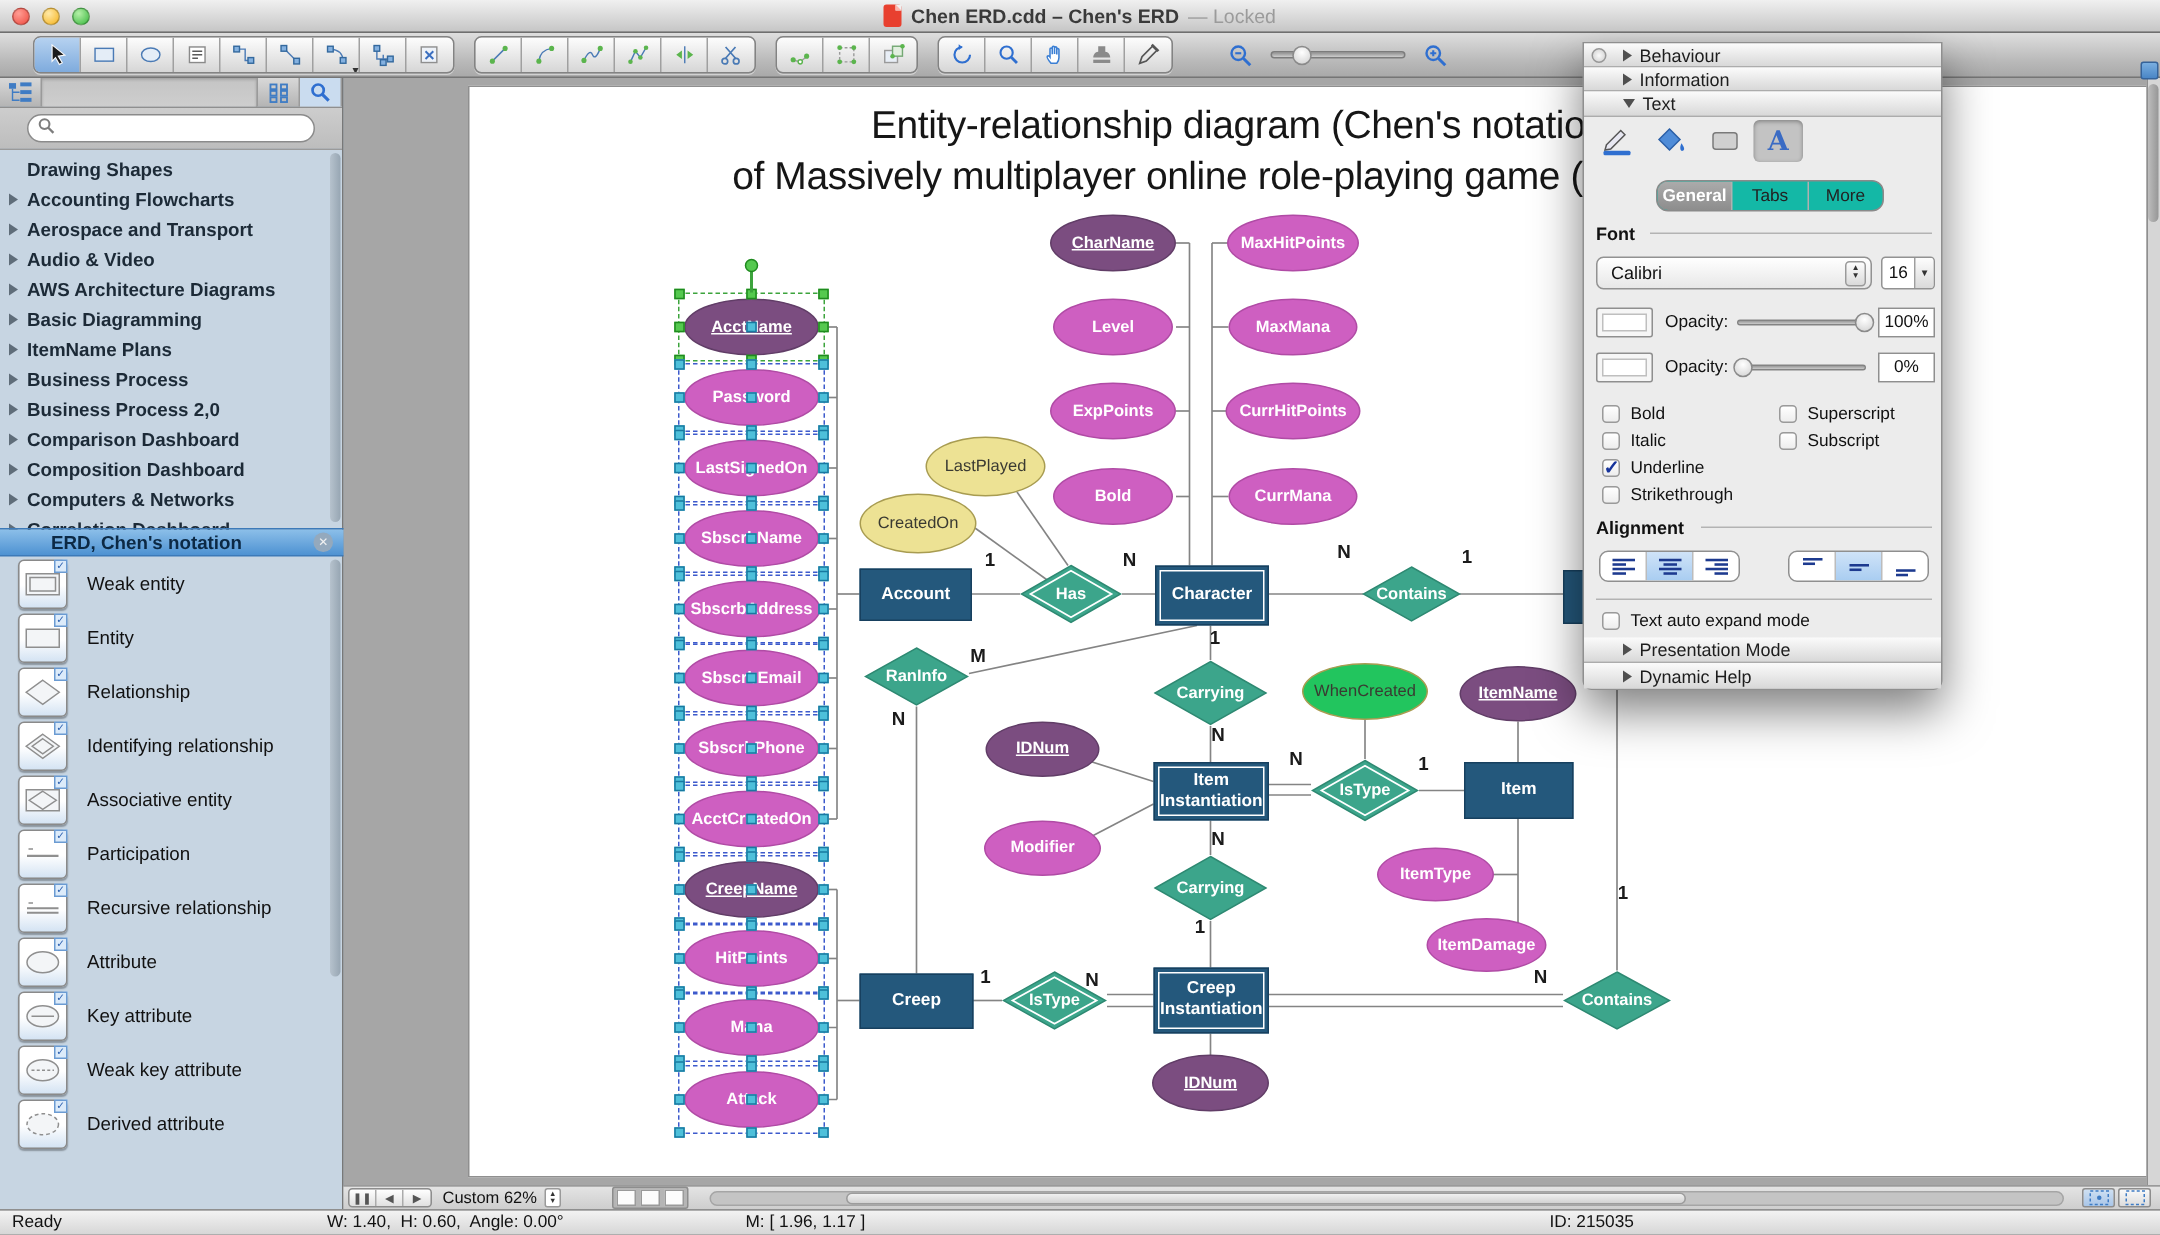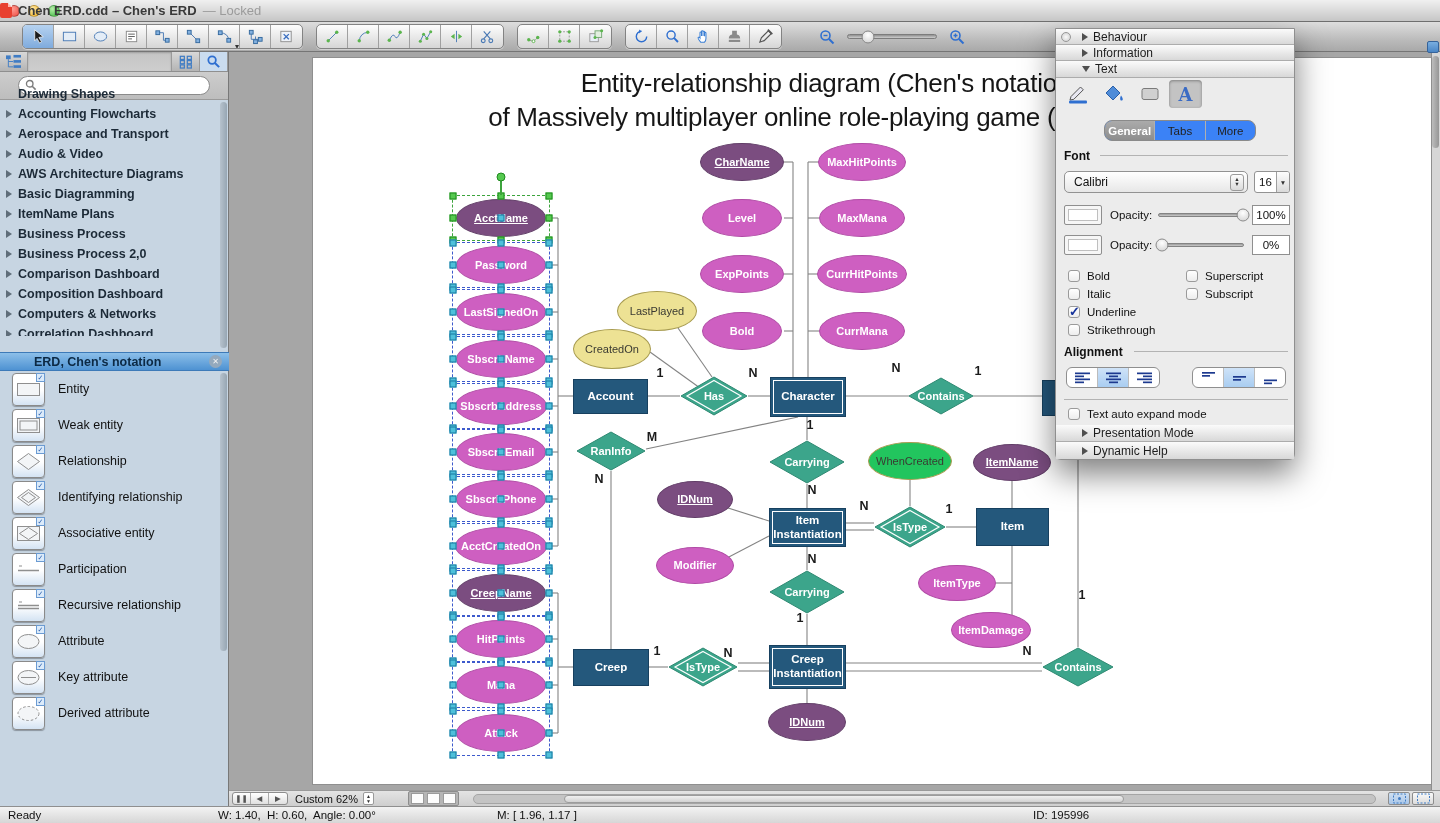--- a/index.html
+++ b/index.html
@@ -4,21 +4,21 @@
 <style>
 *{margin:0;padding:0;box-sizing:border-box}
 body{font-family:"Liberation Sans",sans-serif;background:#555}
 #app{position:relative;width:1440px;height:823px;overflow:hidden;background:#a6a6a6}
 
 #titlebar{position:absolute;left:0;top:0;width:1440px;height:22px;background:linear-gradient(#f0f0f0,#c6c6c6);border-bottom:1px solid #6f6f6f;display:flex;align-items:center;z-index:30}
 .light{width:12px;height:12px;border-radius:50%;margin-left:8px;border:1px solid rgba(0,0,0,.25)}
 .light.red{background:radial-gradient(circle at 35% 30%,#ff9d94,#ee4b40)}
 .light.yellow{background:radial-gradient(circle at 35% 30%,#ffe9a8,#f5b31e)}
 .light.green{background:radial-gradient(circle at 35% 30%,#b5f0a8,#39b83e)}
-#title-center{position:absolute;left:0;right:0;display:flex;justify-content:flex-start;align-items:center;gap:6px;font-size:13px;font-weight:700;color:#3a3a3a}
+#title-center{position:absolute;left:0;right:0;display:flex;justify-content:center;align-items:center;gap:6px;font-size:13px;font-weight:700;color:#3a3a3a}
 .doc-icon{width:12px;height:15px;background:#e8402f;border-radius:2px;position:relative}
 .doc-icon:after{content:"";position:absolute;right:0;top:0;border-top:4px solid #f0f0f0;border-left:4px solid #ffb3aa}
 .locked{color:#9b9b9b;font-weight:400}
 
 #toolbar{position:absolute;left:0;top:22px;width:1440px;height:30px;background:linear-gradient(#dedede,#b9b9b9 65%,#a9a9a9);border-bottom:1px solid #757575;display:flex;align-items:center;z-index:15}
 #tool-groups{display:flex;gap:13px;margin-left:22px;align-items:center}
 .tgroup{display:flex;border:1px solid #838383;border-radius:5px;background:linear-gradient(#fdfdfd,#d6d6d6);overflow:hidden;box-shadow:0 1px 0 rgba(255,255,255,.45)}
 .tbtn{width:31px;height:23px;display:flex;align-items:center;justify-content:center;border-right:1px solid #a0a0a0;position:relative}
 .tbtn:last-child{border-right:none}
 .tbtn.active{background:linear-gradient(#b6d2f0,#7fabdd)}
@@ -29,21 +29,21 @@
 #panel-toggle{position:absolute;left:1427px;top:41px;width:12px;height:12px;background:linear-gradient(#79aee0,#4a86c6);border:1px solid #35639a;border-radius:2px;z-index:16}
 
 #sidebar{position:absolute;left:0;top:52px;width:229px;height:754px;background:#c7d5e2;border-right:1px solid #787878;z-index:10}
 #side-tabs{height:20px;background:linear-gradient(#d8d8d8,#b4b4b4);border-bottom:1px solid #8f8f8f;display:flex;align-items:stretch}
 .sidetab-btn{width:28px;display:flex;align-items:center;justify-content:center;border-right:1px solid #9a9a9a}
 .sidetab-spacer{flex:1;background:linear-gradient(#c4c4c4,#cecece);border-right:1px solid #9a9a9a;box-shadow:inset 0 1px 2px rgba(0,0,0,.2)}
 .sidetab-btn.hl{background:#cadcef}
 #side-search{height:28px;display:flex;align-items:center;justify-content:center;background:linear-gradient(#cdcdcd,#bdbdbd);border-bottom:1px solid #9a9a9a}
 .search-pill{width:192px;height:19px;border-radius:10px;background:#fff;border:1px solid #8b8b8b;display:flex;align-items:center;padding-left:6px;gap:4px}
 .search-input{border:none;outline:none;flex:1;font-size:11px;background:transparent;min-width:0}
-#library-list{position:absolute;left:0;top:32px;width:221px;height:252px;overflow:hidden}
+#library-list{position:absolute;left:0;top:51px;width:221px;height:252px;overflow:hidden}
 .librow{height:20px;display:flex;align-items:center;padding-left:6px;gap:6px}
 .tri{width:0;height:0;border-left:6px solid #5f6d79;border-top:4px solid transparent;border-bottom:4px solid transparent;flex:0 0 auto}
 .tri.hide{visibility:hidden}
 .liblabel{font-size:12.5px;font-weight:700;color:#1c2a37;white-space:nowrap}
 #active-lib{position:absolute;left:0;top:300px;width:229px;height:19px;background:linear-gradient(#8cbfe9,#4e92d2);border-top:1px solid #3d7ab8;border-bottom:1px solid #3d7ab8;display:flex;align-items:center;justify-content:space-between;padding:0 7px 0 34px}
 #active-lib .liblabel{color:#0c2944}
 .close-dot{width:13px;height:13px;border-radius:50%;background:#94a9bd;color:#f2f2f2;font-size:8px;display:flex;align-items:center;justify-content:center}
 #shape-list{position:absolute;left:0;top:319px;width:221px;height:435px;overflow:hidden}
 .shaperow{height:36px;display:flex;align-items:center;padding-left:12px;gap:13px}
 .thumb{width:33px;height:33px;background:linear-gradient(#ffffff 52%,#d4e3f3);border:1px solid #8a8a8a;border-radius:4px;position:relative;display:flex;align-items:center;justify-content:center;box-shadow:0 1px 1px rgba(0,0,0,.3);flex:0 0 auto}
@@ -75,21 +75,21 @@
 #right-panel{position:absolute;left:1055px;top:28px;width:240px;height:432px;background:#ececec;border:1px solid #8f8f8f;border-radius:0 0 6px 6px;box-shadow:0 14px 32px rgba(0,0,0,.5);z-index:20;font-size:11.5px;color:#111}
 .psection{position:absolute;left:0;width:238px;height:16px;background:linear-gradient(#fbfbfb,#d8d8d8);border-bottom:1px solid #acacac;display:flex;align-items:center;padding-left:26px;gap:5px}
 .ptri{width:0;height:0;border-left:6px solid #4f4f4f;border-top:4px solid transparent;border-bottom:4px solid transparent}
 .ptri.down{border-left:4px solid transparent;border-right:4px solid transparent;border-top:6px solid #4f4f4f;border-bottom:none}
 .psec-label{font-weight:400;font-size:12px;color:#1d1d1d}
 #panel-dot{position:absolute;left:5px;top:3px;width:10px;height:10px;border-radius:50%;background:radial-gradient(#fafafa,#cdcdcd);border:1px solid #979797;z-index:2}
 #style-icons{position:absolute;left:5px;top:51px;height:29px;display:flex;gap:3px}
 .picon{width:33px;height:28px;display:flex;align-items:center;justify-content:center;border-radius:4px}
 .picon.active{background:#c3c3c3;box-shadow:inset 0 1px 3px rgba(0,0,0,.35)}
 .bigA{font-family:"DejaVu Serif",serif;font-weight:700;color:#3a6bc4;font-size:18px}
-#ptabs{position:absolute;left:48px;top:91px;width:152px;height:21px;border:1px solid #8a8a8a;border-radius:8px;display:flex;overflow:hidden;background:#3b82f6}
+#ptabs{position:absolute;left:48px;top:91px;width:152px;height:21px;border:1px solid #8a8a8a;border-radius:8px;display:flex;overflow:hidden;background:#14b8a6}
 .ptab{flex:1;display:flex;align-items:center;justify-content:center;font-size:11.5px;border-right:1px solid #b0b0b0;color:#222}
 .ptab:last-child{border-right:none}
 .ptab.active{background:linear-gradient(#ababab,#8d8d8d);color:#fff;font-weight:700}
 .plabel{position:absolute;font-weight:700;font-size:12px}
 .hr{position:absolute;height:1px;background:#b3b3b3}
 #font-select{position:absolute;left:8px;top:142px;width:184px;height:22px;border:1px solid #929292;border-radius:5px;background:linear-gradient(#fff,#e7e7e7);display:flex;align-items:center;justify-content:space-between;padding:0 3px 0 9px;font-size:12px}
 .stepper{width:14px;height:17px;border:1px solid #9a9a9a;border-radius:3px;background:linear-gradient(#fdfdfd,#dadada);display:flex;flex-direction:column;align-items:center;justify-content:center;font-size:5.5px;line-height:5px;color:#333}
 #size-box{position:absolute;left:198px;top:142px;width:36px;height:22px;display:flex;border:1px solid #929292;border-radius:3px;overflow:hidden;background:#fff}
 #size-val{flex:1;display:flex;align-items:center;justify-content:center;font-size:11.5px}
 #size-btn{width:13px;background:linear-gradient(#fdfdfd,#dadada);border-left:1px solid #9e9e9e;display:flex;align-items:center;justify-content:center;font-size:6.5px;color:#333}
@@ -426,35 +426,35 @@
       </div>
     <div class="side-scroll" style="top:50px;height:246px"></div>
     <div id="active-lib">
       <span class="liblabel">ERD, Chen's notation</span>
       <span class="close-dot">✕</span>
     </div>
     <div id="shape-list">
         <div class="shaperow">
           <div class="thumb">
             <svg width="25" height="19" viewBox="0 0 25 19">
-              <rect x="1.5" y="3.5" width="22" height="12" fill="#f3f5f7" stroke="#8f8f8f"></rect>
+              <rect x="1.5" y="2.5" width="22" height="14" fill="#f3f5f7" stroke="#8f8f8f"></rect>
+              <rect x="4" y="5" width="17" height="9" fill="none" stroke="#8f8f8f"></rect>
             </svg>
             <span class="chk-corner">✓</span>
           </div>
-          <span class="shapelabel">Entity</span>
+          <span class="shapelabel">Weak entity</span>
         </div>
         <div class="shaperow">
           <div class="thumb">
             <svg width="25" height="19" viewBox="0 0 25 19">
-              <rect x="1.5" y="2.5" width="22" height="14" fill="#f3f5f7" stroke="#8f8f8f"></rect>
-              <rect x="4" y="5" width="17" height="9" fill="none" stroke="#8f8f8f"></rect>
+              <rect x="1.5" y="3.5" width="22" height="12" fill="#f3f5f7" stroke="#8f8f8f"></rect>
             </svg>
             <span class="chk-corner">✓</span>
           </div>
-          <span class="shapelabel">Weak entity</span>
+          <span class="shapelabel">Entity</span>
         </div>
         <div class="shaperow">
           <div class="thumb">
             <svg width="25" height="19" viewBox="0 0 25 19">
               <polygon points="12.5,1.5 23.5,9.5 12.5,17.5 1.5,9.5" fill="#f3f5f7" stroke="#8f8f8f"></polygon>
             </svg>
             <span class="chk-corner">✓</span>
           </div>
           <span class="shapelabel">Relationship</span>
         </div>
@@ -509,20 +509,30 @@
         </div>
         <div class="shaperow">
           <div class="thumb">
             <svg width="25" height="19" viewBox="0 0 25 19">
               <ellipse cx="12.5" cy="9.5" rx="10.5" ry="7" fill="#f3f5f7" stroke="#8f8f8f"></ellipse>
               <path d="M5 9.5h15" stroke="#8f8f8f"></path>
             </svg>
             <span class="chk-corner">✓</span>
           </div>
           <span class="shapelabel">Key attribute</span>
+        </div>
+        <div class="shaperow">
+          <div class="thumb">
+            <svg width="25" height="19" viewBox="0 0 25 19">
+              <ellipse cx="12.5" cy="9.5" rx="10.5" ry="7" fill="#f3f5f7" stroke="#8f8f8f"></ellipse>
+              <path d="M5 9.5h15" stroke="#8f8f8f" stroke-dasharray="2 1.5"></path>
+            </svg>
+            <span class="chk-corner">✓</span>
+          </div>
+          <span class="shapelabel">Weak key attribute</span>
         </div>
         <div class="shaperow">
           <div class="thumb">
             <svg width="25" height="19" viewBox="0 0 25 19">
               <ellipse cx="12.5" cy="9.5" rx="10.5" ry="7" fill="#f3f5f7" stroke="#8f8f8f" stroke-dasharray="2.5 2"></ellipse>
             </svg>
             <span class="chk-corner">✓</span>
           </div>
           <span class="shapelabel">Derived attribute</span>
         </div>
@@ -1076,16 +1086,16 @@
             <rect x="1.5" y="1" width="12" height="9" fill="none" stroke="#3f7cc4" stroke-dasharray="2 1.5"></rect>
           </svg>
         </div>
     </div>
   </div>
 
   <div id="statusbar">
     <span style="left:8px">Ready</span>
     <span style="left:218px">W: 1.40,  H: 0.60,  Angle: 0.00°</span>
     <span style="left:497px">M: [ 1.96, 1.17 ]</span>
-    <span style="left:1033px">ID: 195996</span>
+    <span style="left:1033px">ID: 215035</span>
   </div>
 
 </div>
 
 </body></html>

